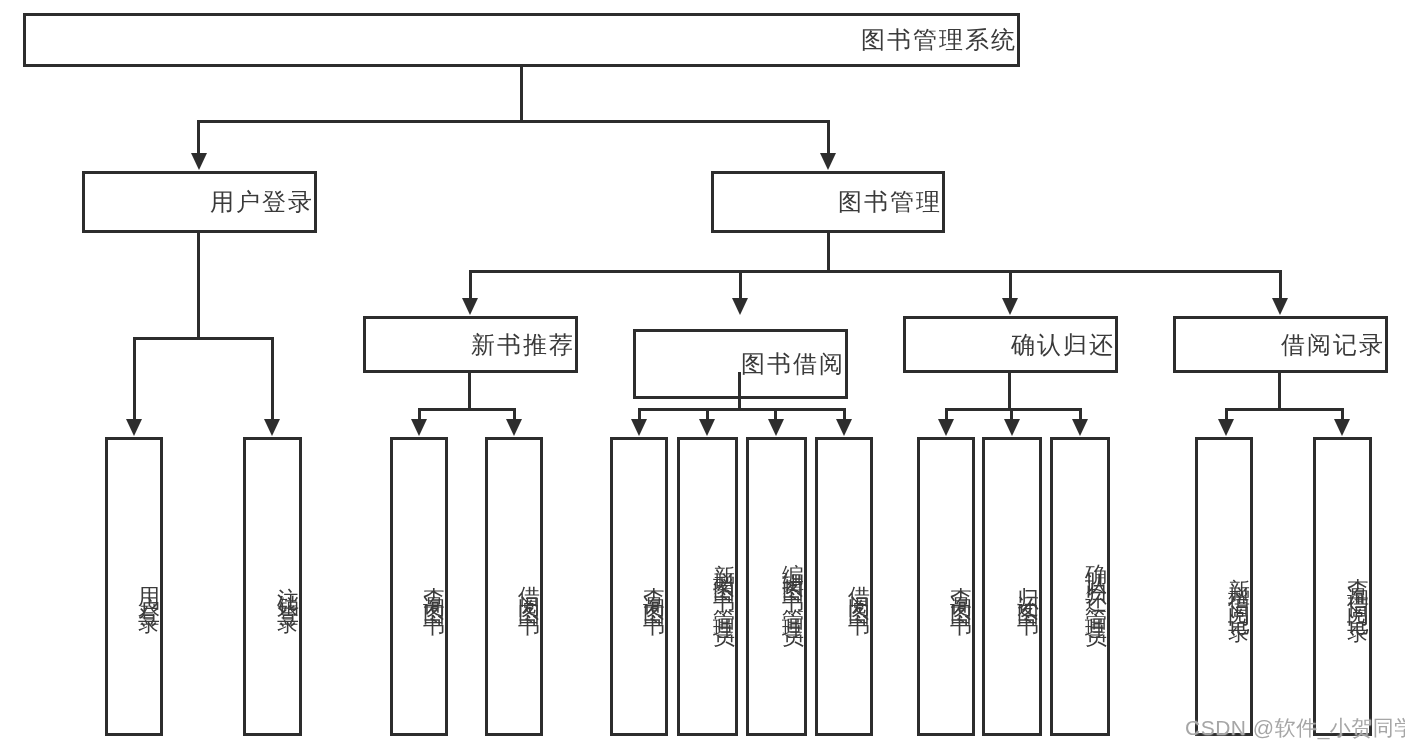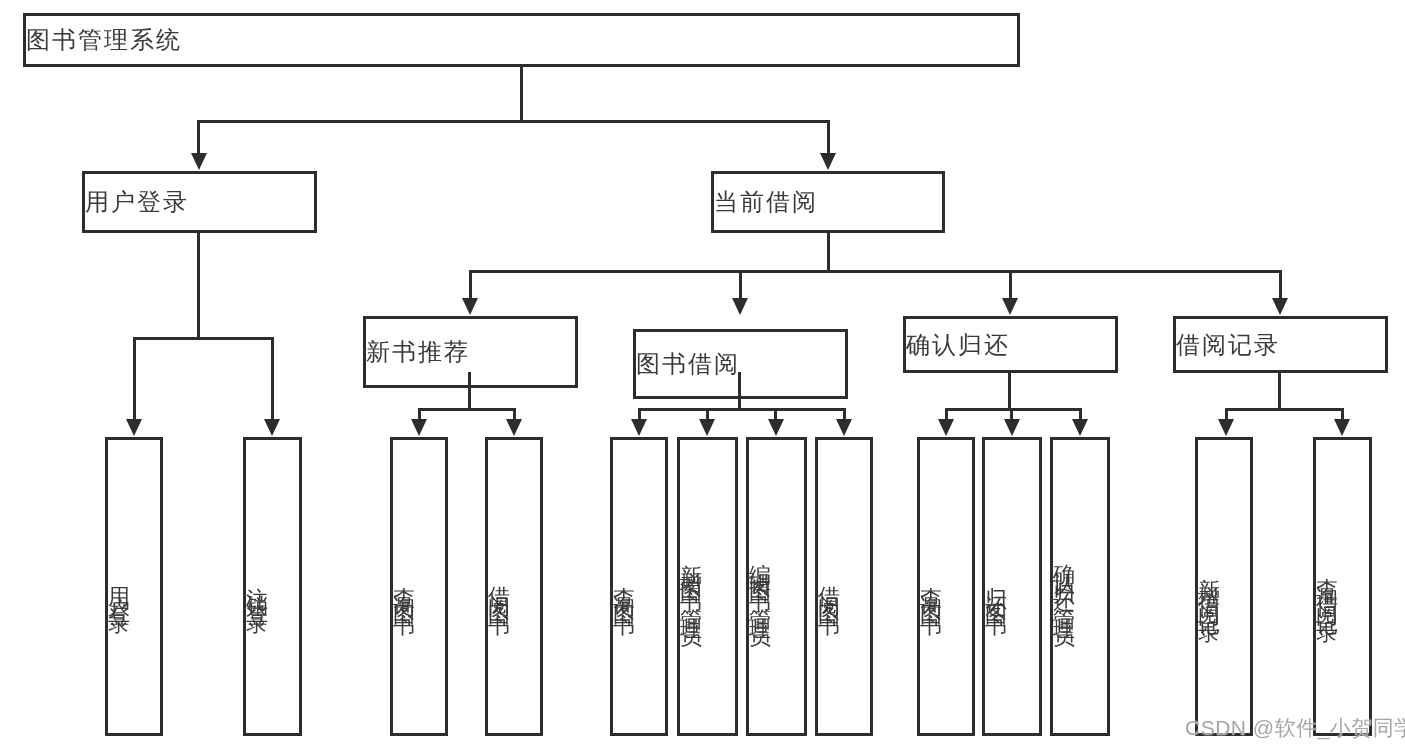--- a/index.html
+++ b/index.html
@@ -2,21 +2,21 @@
 <html><head>
 <meta charset="utf-8">
 <style>
   html,body{margin:0;padding:0;}
   body{
     width:1405px;height:747px;position:relative;background:#ffffff;
     font-family:"Liberation Sans","DejaVu Sans",sans-serif;overflow:hidden;
   }
   .box{
     position:absolute;border:3px solid #2d2d2d;background:#ffffff;
-    display:flex;align-items:center;justify-content:flex-start;
+    display:flex;align-items:center;justify-content:flex-end;
     color:#3a3a3a;box-sizing:border-box;
   }
   .h-label{font-size:24px;letter-spacing:2px;white-space:nowrap;}
   .v-label{
     writing-mode:vertical-rl;text-orientation:mixed;
     font-size:22px;letter-spacing:9px;line-height:1;
   }
   .vline{position:absolute;width:3px;background:#2d2d2d;}
   .hline{position:absolute;height:3px;background:#2d2d2d;}
   .arrow{
@@ -34,24 +34,24 @@
 <body>
 
 <div class="box" style="left:23px;top:13px;width:997px;height:54px;">
   <span class="h-label">图书管理系统</span>
 </div>
 
 <div class="box" style="left:82px;top:171px;width:235px;height:62px;">
   <span class="h-label">用户登录</span>
 </div>
 <div class="box" style="left:711px;top:171px;width:234px;height:62px;">
-  <span class="h-label">当前借阅</span>
+  <span class="h-label">图书管理</span>
 </div>
 
-<div class="box" style="left:363px;top:316px;width:215px;height:72px;">
+<div class="box" style="left:363px;top:316px;width:215px;height:57px;">
   <span class="h-label">新书推荐</span>
 </div>
 <div class="box" style="left:633px;top:329px;width:215px;height:70px;">
   <span class="h-label">图书借阅</span>
 </div>
 <div class="box" style="left:903px;top:316px;width:215px;height:57px;">
   <span class="h-label">确认归还</span>
 </div>
 <div class="box" style="left:1173px;top:316px;width:215px;height:57px;">
   <span class="h-label">借阅记录</span>

